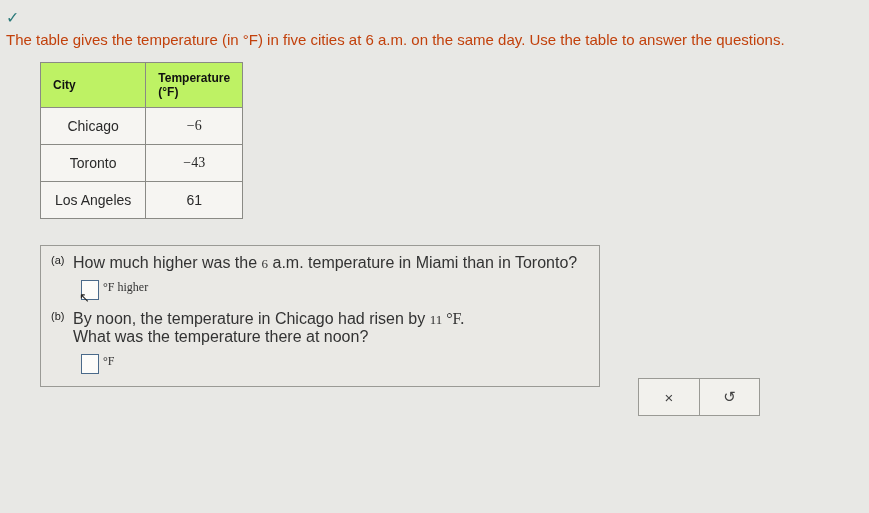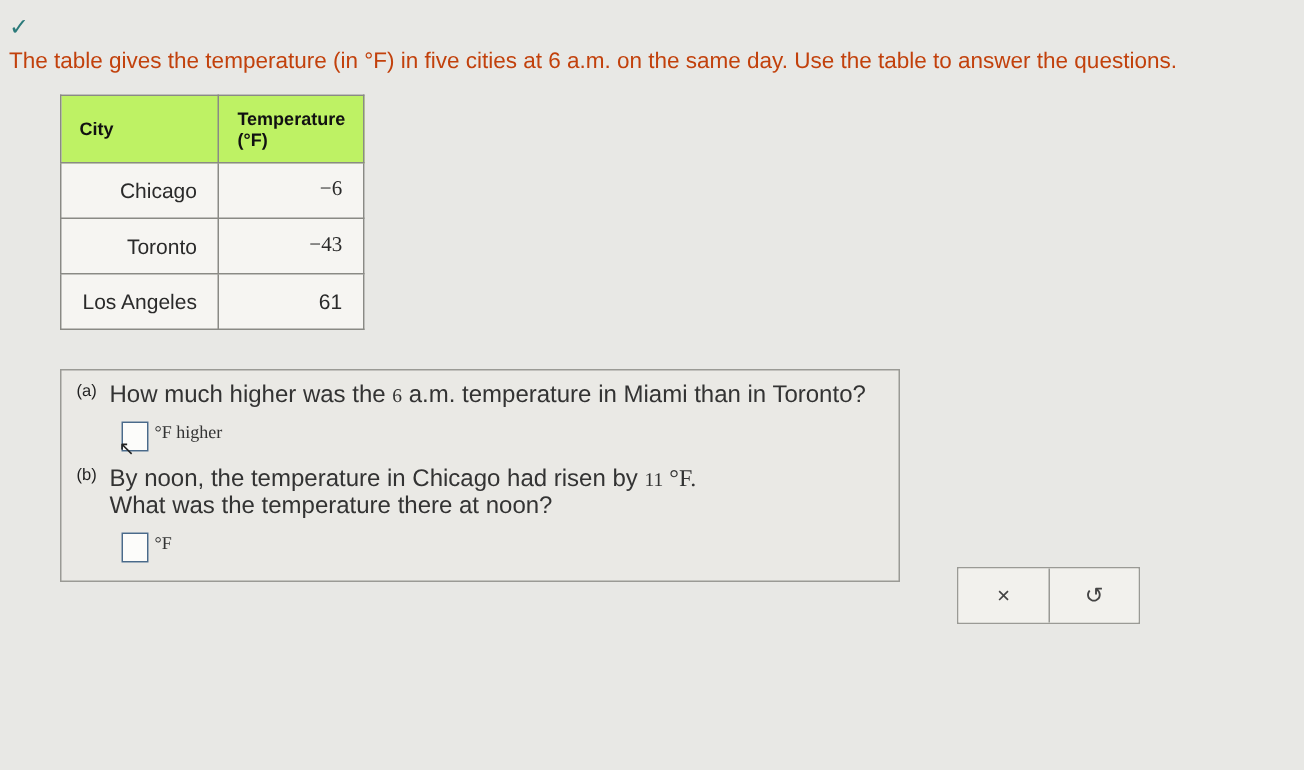--- a/index.html
+++ b/index.html
@@ -36,21 +36,21 @@
       font-weight: bold;
       font-size: 12px;
       text-align: left;
       vertical-align: middle;
       color: #111;
     }
     .data-table td {
       border: 1px solid #8a8a85;
       padding: 10px 14px;
       font-size: 14px;
-      text-align: right;
+      text-align: center;
       background: #f6f5f2;
     }
     .minus { font-family: 'Times New Roman', serif; }
     .question-box {
       border: 1px solid #9a9a95;
       width: 560px;
       margin-left: 34px;
       background: #eae9e5;
       padding: 8px 10px 12px 10px;
     }

